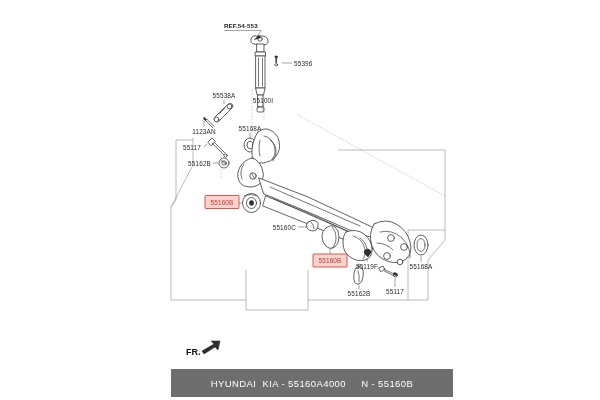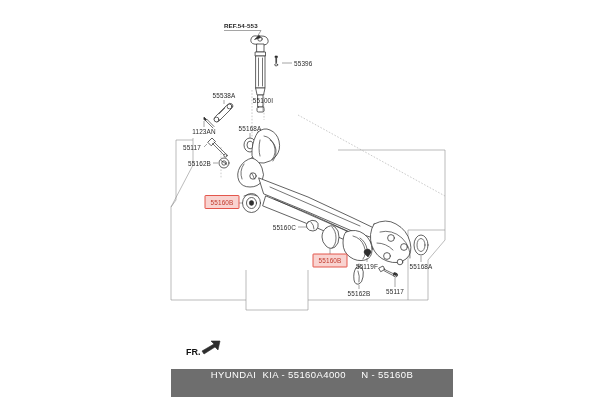--- a/index.html
+++ b/index.html
@@ -50,21 +50,21 @@
   .part-fill-d{fill:#2e2e2e;stroke:#2e2e2e;stroke-width:0.6;}
   .lead{fill:none;stroke:#5a5a5a;stroke-width:0.55;}
   .frame{fill:none;stroke:#8d8d8d;stroke-width:0.6;}
   .frame-dash{fill:none;stroke:#a8a8a8;stroke-width:0.6;
         stroke-dasharray:1.6 1.6;}
   .hl-box{fill:#f9d3d0;stroke:#e0453a;stroke-width:0.9;}
   #footer{
     position:absolute;
     left:163px;top:369px;width:282px;height:28px;
     background:#6e6e6e;
-    display:flex;align-items:flex-start;justify-content:center;
+    display:flex;align-items:center;justify-content:center;
   }
   #footer .ftxt{
     color:#ffffff;
     font-family:"Liberation Sans",sans-serif;
     font-size:9.5px;
     letter-spacing:0.4px;
     white-space:pre;
   }
 </style>
 </head>

